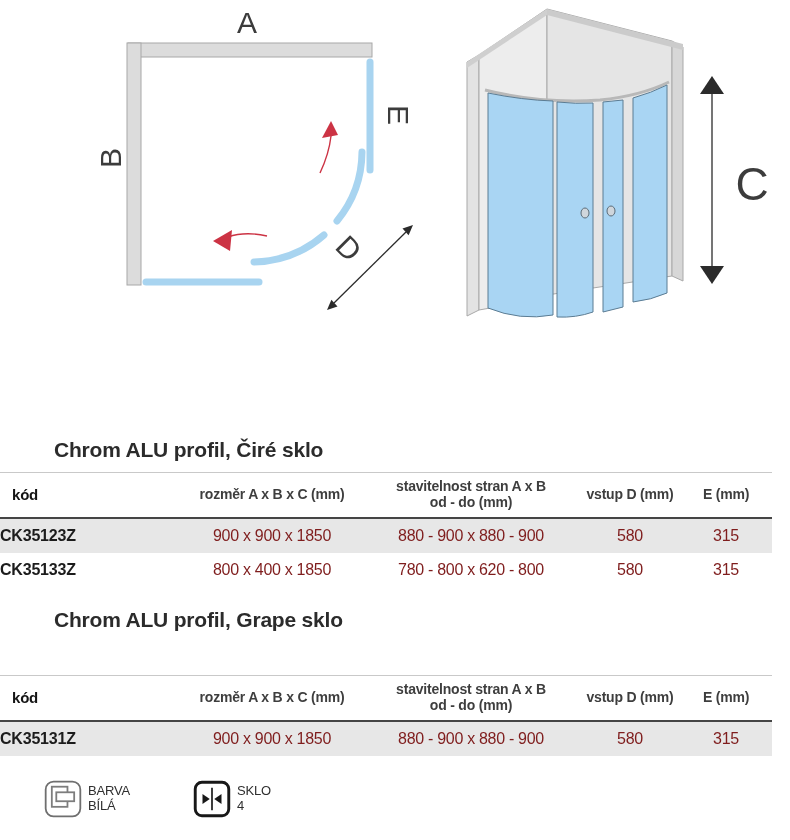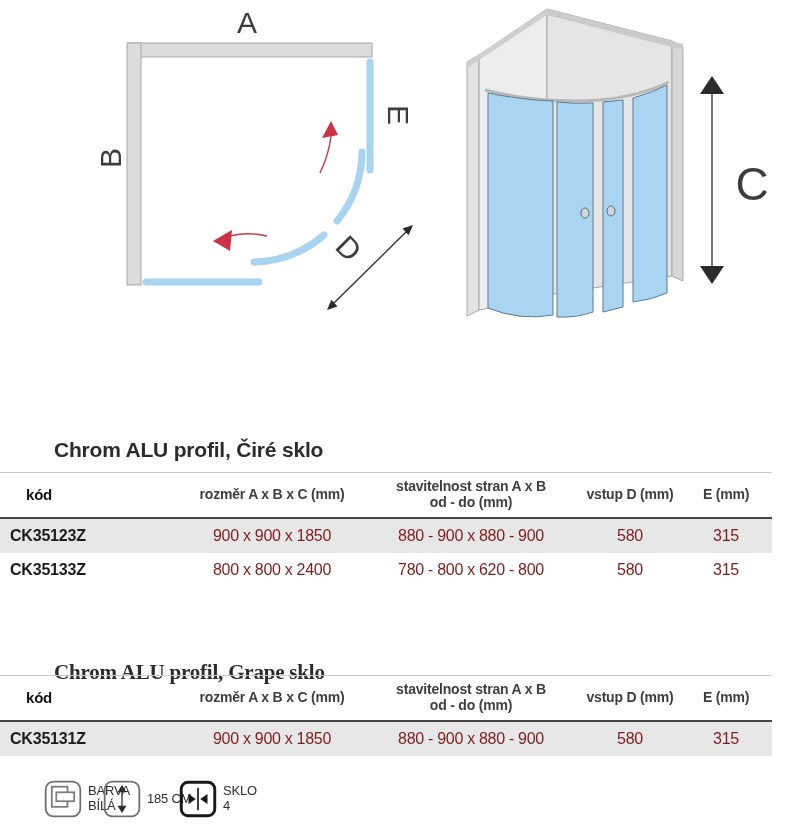--- a/index.html
+++ b/index.html
@@ -17,37 +17,37 @@
   .red-line { stroke:#cc3344; stroke-width:1.4; fill:none; }
   .red-fill { fill:#cc3344; }
   .dimline { stroke:#2b2b2b; stroke-width:1.3; }
   .dimhead { fill:#2b2b2b; }
   .iso-wall-face { stroke:#a9a9a9; stroke-width:1; }
   .iso-glass { fill:#a9d5f3; stroke:#5b7c93; stroke-width:1; }
 
   
   .section-title { position:absolute; left:10px; font-size:21px; font-weight:bold; color:#2b2b2b; letter-spacing:-0.2px;margin-left:44px; }
   #title-1 { top:438px; }
-  #title-2 { top:660px;font-family:Liberation Serif, serif; }
+  #title-2 { top:608px; }
 
   table.spec { position:absolute; left:0; width:772px; border-collapse:collapse; table-layout:fixed; border-top:1px solid #c9c9c9; }
   #table-1 { top:472px; }
   #table-2 { top:675px; }
   table.spec col.c1 { width:182px; } table.spec col.c2 { width:180px; }
   table.spec col.c3 { width:218px; } table.spec col.c4 { width:100px; }
   table.spec col.c5 { width:92px; }
   table.spec th { height:45px; font-weight:bold; font-size:14px; color:#3e3e3e; text-align:center; vertical-align:middle; border-bottom:2px solid #454545; line-height:1.1; letter-spacing:-0.2px; }
-  table.spec th.code-h { text-align:left; padding-left:26px; font-weight:bold; font-size:15px; color:#141414; }
+  table.spec th.code-h { text-align:left; padding-left:12px; font-weight:bold; font-size:15px; color:#141414; }
   table.spec td { height:35px; font-size:16px; color:#7f1d1d; text-align:center; vertical-align:middle; letter-spacing:-0.3px; }
-  table.spec td.code { text-align:left; padding-left:10px; font-weight:bold; color:#1c1c1c; letter-spacing:-0.2px; }
+  table.spec td.code { text-align:left; font-weight:bold; color:#1c1c1c; letter-spacing:-0.2px; }
   table.spec tr.shade { background:#e7e7e7; }
 
   
   .badge { position:absolute; top:780px; display:flex; align-items:center; gap:6px; }
-  #badge-0 { left:12px;padding-left:32px; } #badge-1 { left:103px; } #badge-2 { left:179px;align-items:center; }
+  #badge-0 { left:12px;padding-left:32px; } #badge-1 { left:103px; } #badge-2 { left:193px;align-items:center; }
   .badge-label { font-size:13px; color:#2f2f2f; line-height:1.12; letter-spacing:-0.2px; white-space:nowrap; }
 </style>
 </head>
 <body>
 
 <div id="page">
 
   <svg id="plan-svg" class="diagram" width="345" height="340" viewBox="0 0 345 340">
     <text class="dim-label" x="152" y="33">A</text>
     <rect class="wall" x="33" y="43" width="244" height="14"></rect>
@@ -122,21 +122,21 @@
     <tbody>
       <tr class="shade">
         <td class="code">CK35123Z</td>
         <td>900 x 900 x 1850</td>
         <td>880 - 900 x 880 - 900</td>
         <td>580</td>
         <td>315</td>
       </tr>
       <tr>
         <td class="code">CK35133Z</td>
-        <td>800 x 800 x 2400</td>
+        <td>800 x 400 x 1850</td>
         <td>780 - 800 x 620 - 800</td>
         <td>580</td>
         <td>315</td>
       </tr>
     </tbody>
   </table>
 
   <h2 id="title-2" class="section-title">Chrom ALU profil, Grape sklo</h2>
   <table id="table-2" class="spec">
     <colgroup>
@@ -174,31 +174,20 @@
       <rect x="1.5" y="1.5" width="31" height="31" rx="7" fill="none" stroke="#6f6f6f" stroke-width="1.6"></rect>
       <rect x="7" y="6" width="14" height="18" fill="none" stroke="#7d7d7d" stroke-width="1.6"></rect>
       <rect x="11" y="11" width="16" height="8" fill="#ffffff" stroke="#7d7d7d" stroke-width="1.6"></rect>
     </svg>
     <div class="badge-label">
       <div>BARVA</div>
       <div>BÍLÁ</div>
     </div>
   </div>
 
-  <div id="badge-1" class="badge">
-    <svg width="38" height="38" viewBox="0 0 34 34">
-      <rect x="1.5" y="1.5" width="31" height="31" rx="7" fill="none" stroke="#6f6f6f" stroke-width="1.6"></rect>
-      <line x1="17" y1="9" x2="17" y2="25" stroke="#4a4a4a" stroke-width="1.3"></line>
-      <polygon points="17,4.5 13,11 21,11" fill="#2e2e2e"></polygon>
-      <polygon points="17,29.5 13,23 21,23" fill="#2e2e2e"></polygon>
-    </svg>
-    <div class="badge-label">
-      <div>185 CM</div>
-    </div>
-  </div>
 
   <div id="badge-2" class="badge">
     <svg width="38" height="38" viewBox="0 0 34 34">
       <rect x="2" y="2" width="30" height="30" rx="6" fill="none" stroke="#181818" stroke-width="2.6"></rect>
       <line x1="17" y1="7" x2="17" y2="27" stroke="#181818" stroke-width="1.5"></line>
       <polygon points="8.5,12.5 8.5,21.5 15,17" fill="#181818"></polygon>
       <polygon points="25.5,12.5 25.5,21.5 19,17" fill="#181818"></polygon>
     </svg>
     <div class="badge-label">
       <div>SKLO</div>

